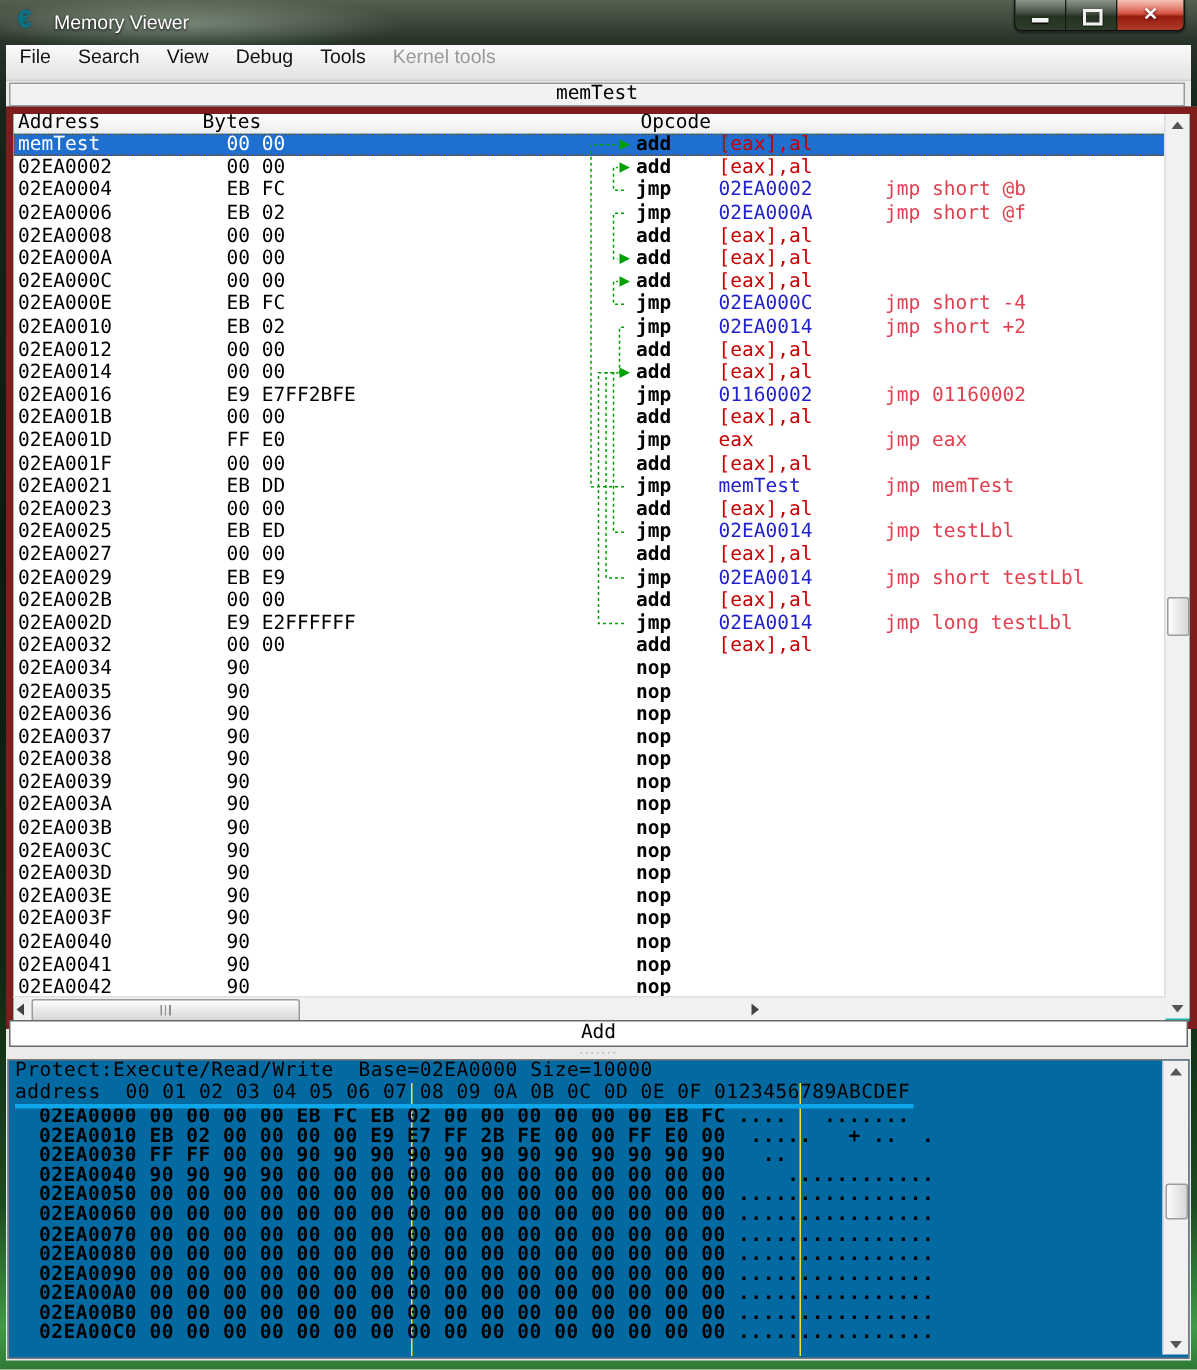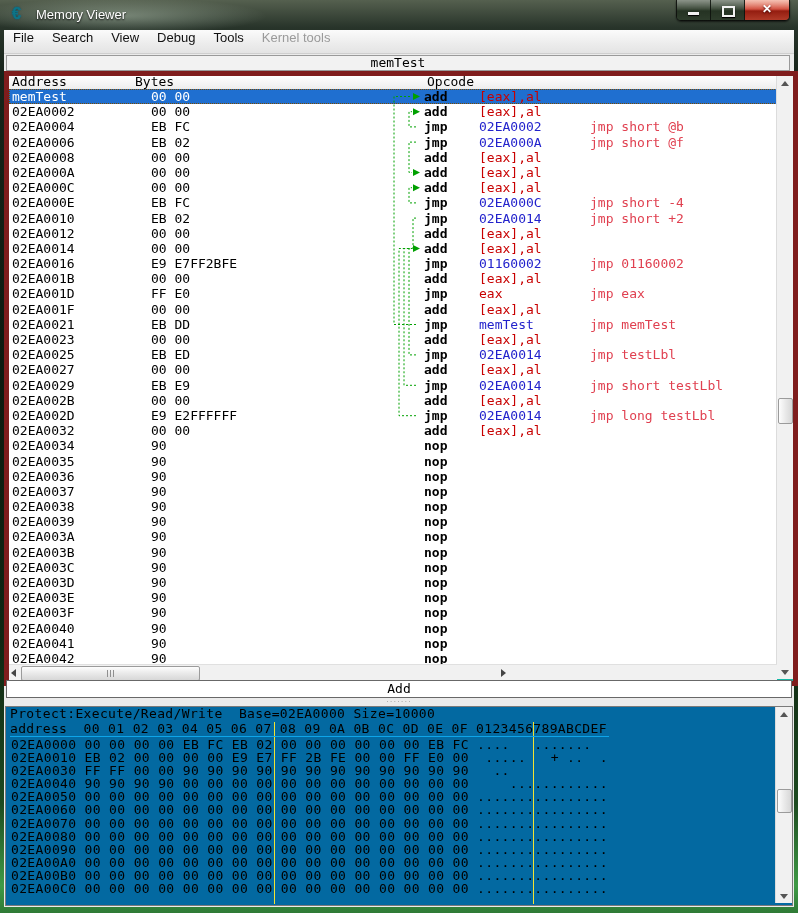--- a/index.html
+++ b/index.html
@@ -76,22 +76,22 @@
   
   .add-bar{position:absolute;left:2px;top:650px;width:784px;height:16px;background:#fff;border:1px solid #686868;
     text-align:center;font-size:13px;line-height:16px;color:#000;}
   .splitter{position:absolute;left:0;top:668px;width:100%;height:8px;text-align:center;color:#a0a0a0;
     font-size:8px;line-height:8px;letter-spacing:1px;}
   
   .hexpanel{position:absolute;left:1px;top:676px;width:786px;height:198px;border:1px solid #7a7a7a;
     background:#0369a1;font-size:13px;letter-spacing:0.35px;color:#000;overflow:hidden;}
   .hx-protect{position:absolute;left:4px;top:0;height:14px;line-height:14px;white-space:pre;}
   .hx-header{position:absolute;left:4px;top:15px;height:14px;line-height:14px;white-space:pre;
-    border-bottom:1px solid #0ea5e9;padding-right:2px;z-index:2;}
-  .hx-rows{position:absolute;left:5px;top:31px;z-index:1;}
+    border-bottom:3px solid #0ea5e9;padding-right:2px;z-index:2;}
+  .hx-rows{position:absolute;left:20px;top:31px;z-index:1;font-weight:bold;}
   .hx-row{height:13.1px;line-height:13.1px;white-space:pre;}
   .hx-guide{position:absolute;top:15px;bottom:1px;width:1px;background:#f2e332;z-index:0;}
   .hx-vscroll{height:196px;}
 </style>
 </head>
 <body>
 
 <div class="titlebar">
   <div class="title-glow"></div>
   <span class="app-icon">€</span>

